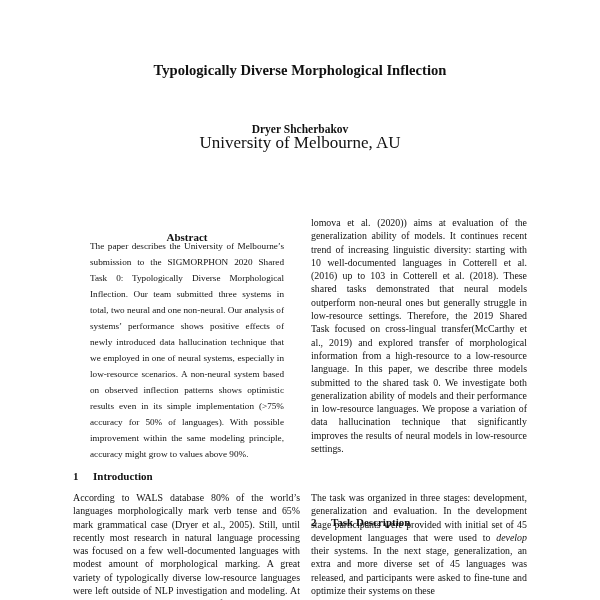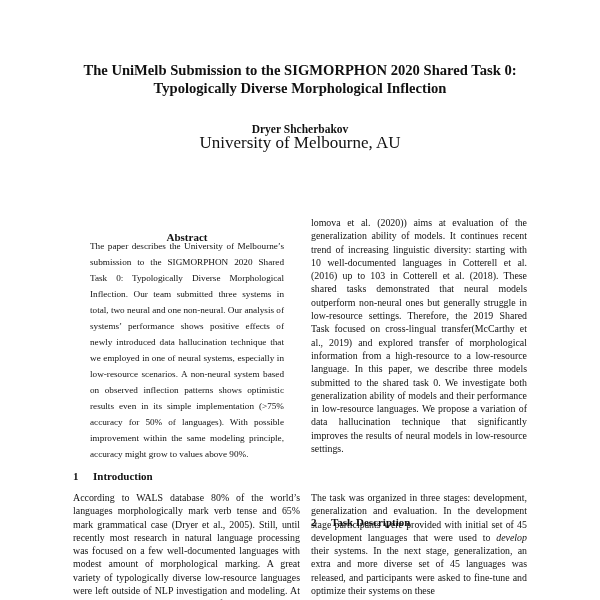--- a/index.html
+++ b/index.html
@@ -19,21 +19,20 @@
   .sec-num { display:inline-block; width:20px; }
   .body-text { position:absolute; font-size:9.9px; line-height:13.3px; text-align:justify; }
   .col-left { left:73px; width:227px; }
   .col-right { left:311px; width:216px; }
   em { font-style:italic; }
 </style>
 </head>
 <body>
 
 <div class="title">
-  <div>The UniMelb Submission to the SIGMORPHON 2020 Shared Task 0:</div>
   <div>Typologically Diverse Morphological Inflection</div>
 </div>
 
 <div class="author-block">
   <div class="author-name">Dryer Shcherbakov</div>
   <div class="affil">University of Melbourne, AU</div>
 </div>
 
 <div class="abstract-head">Abstract</div>
 <div class="abstract">The paper describes the University of Melbourne’s submission to the SIGMORPHON 2020 Shared Task 0: Typologically Diverse Morphological Inflection. Our team submitted three systems in total, two neural and one non-neural. Our analysis of systems’ performance shows positive effects of newly introduced data hallucination technique that we employed in one of neural systems, especially in low-resource scenarios. A non-neural system based on observed inflection patterns shows optimistic results even in its simple implementation (&gt;75% accuracy for 50% of languages). With possible improvement within the same modeling principle, accuracy might grow to values above 90%.</div>

